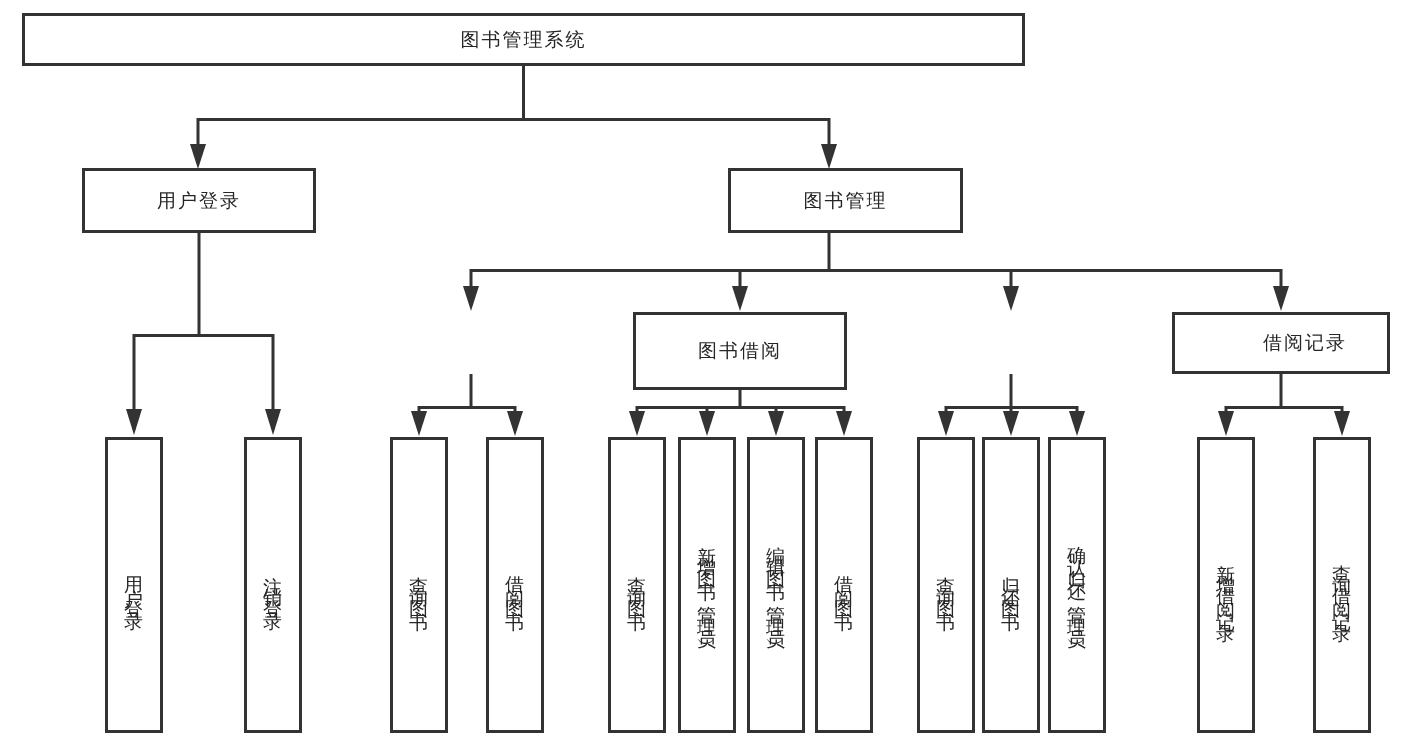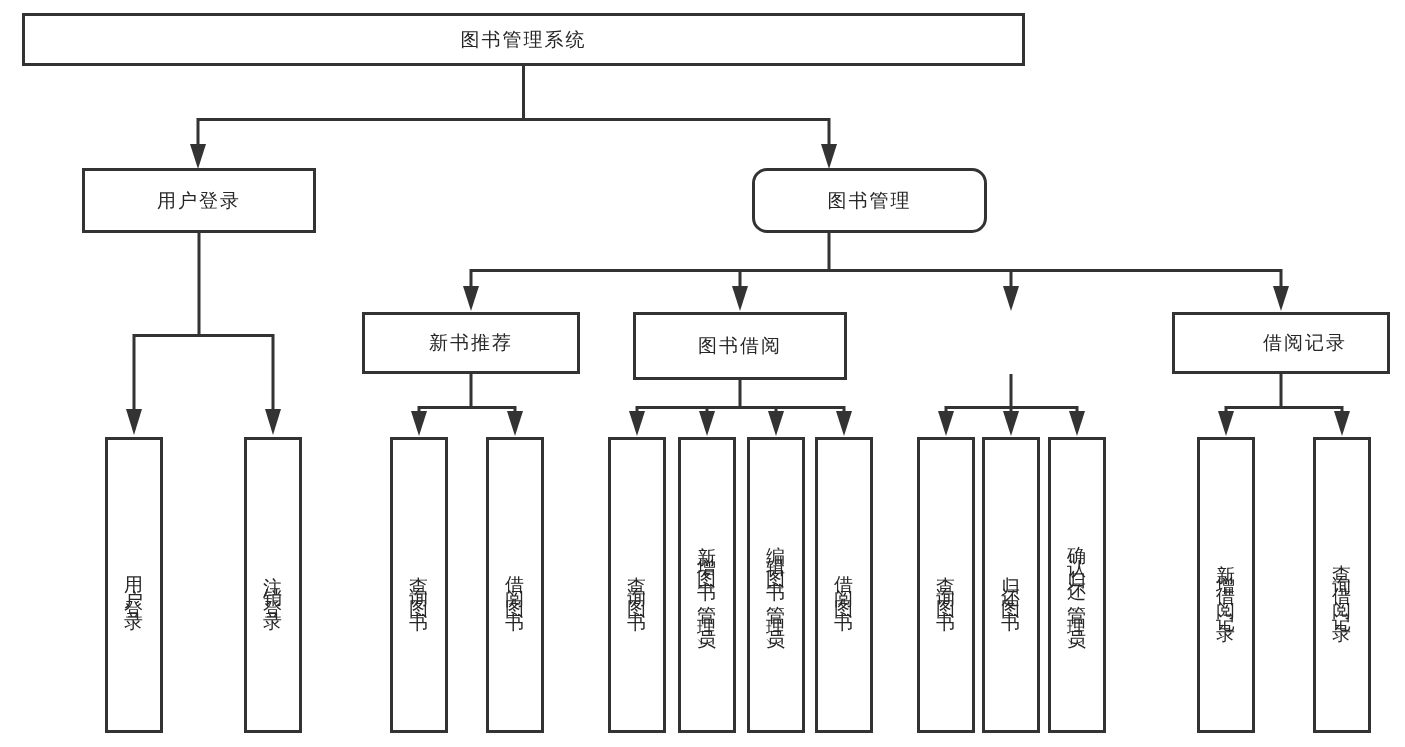--- a/index.html
+++ b/index.html
@@ -106,24 +106,23 @@
       <polygon points="1069,411 1085,411 1077,436"></polygon>
 
       <polygon points="1218,411 1234,411 1226,436"></polygon>
       <polygon points="1334,411 1350,411 1342,436"></polygon>
     </g>
   </svg>
 
   <div class="node hbox" style="left:22px; top:13px; width:1003px; height:53px;">图书管理系统</div>
 
   <div class="node hbox" style="left:82px; top:168px; width:234px; height:65px;">用户登录</div>
-  <div class="node hbox" style="left:752px; top:168px; width:235px; height:65px;border-radius:15px;">图书管理</div>
+  <div class="node hbox" style="left:728px; top:168px; width:235px; height:65px;">图书管理</div>
 
-  <div class="node hbox" style="left:362px; top:312px; width:218px; height:62px;">新书推荐</div>
-  <div class="node hbox" style="left:633px; top:312px; width:214px; height:68px;">图书借阅</div>
+  <div class="node hbox" style="left:633px; top:312px; width:214px; height:78px;">图书借阅</div>
   <div class="node hbox" style="left:1172px; top:312px; width:218px; height:62px;padding-left:48px;">借阅记录</div>
 
   <div class="node vbox" style="left:105px; top:437px; width:58px; height:296px;">用户登录</div>
   <div class="node vbox" style="left:244px; top:437px; width:58px; height:296px;">注销登录</div>
 
   <div class="node vbox" style="left:390px; top:437px; width:58px; height:296px;">查询图书</div>
   <div class="node vbox" style="left:486px; top:437px; width:58px; height:296px;">借阅图书</div>
 
   <div class="node vbox" style="left:608px; top:437px; width:58px; height:296px;">查询图书</div>
   <div class="node vbox" style="left:678px; top:437px; width:58px; height:296px;">新增图书（管理员）</div>

